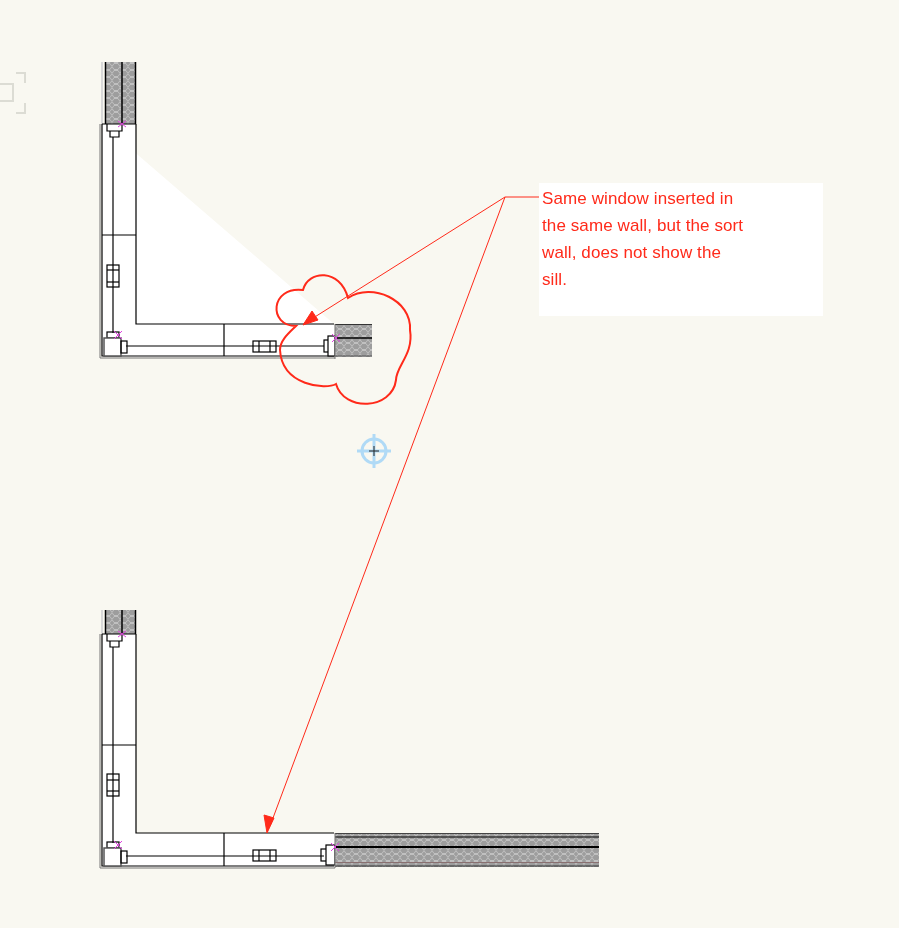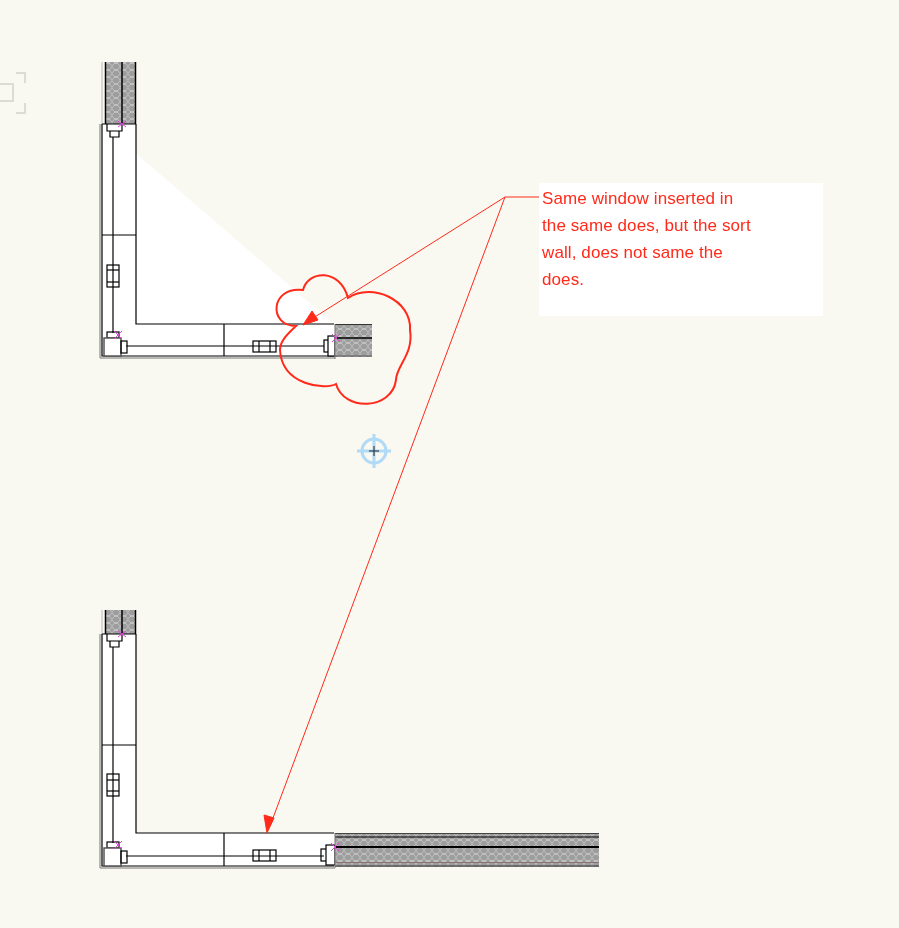--- a/index.html
+++ b/index.html
@@ -157,16 +157,16 @@
     <circle cx="374" cy="451" r="12" fill="none" stroke="#b0daf6" stroke-width="3"></circle>
     <line x1="357" y1="451" x2="391" y2="451" stroke="#b0daf6" stroke-width="3"></line>
     <line x1="374" y1="434" x2="374" y2="468" stroke="#b0daf6" stroke-width="3"></line>
     <line x1="369" y1="451" x2="379" y2="451" stroke="#222" stroke-width="1"></line>
     <line x1="374" y1="446" x2="374" y2="456" stroke="#222" stroke-width="1"></line>
   </g>
 </svg>
 
 <div class="callout-box">
   <div>Same window inserted in</div>
-  <div>the same does, but the sort</div>
-  <div>wall, does not same the</div>
-  <div>does.</div>
+  <div>the same wall, but the sort</div>
+  <div>wall, does not show the</div>
+  <div>sill.</div>
 </div>
 
 </body></html>

